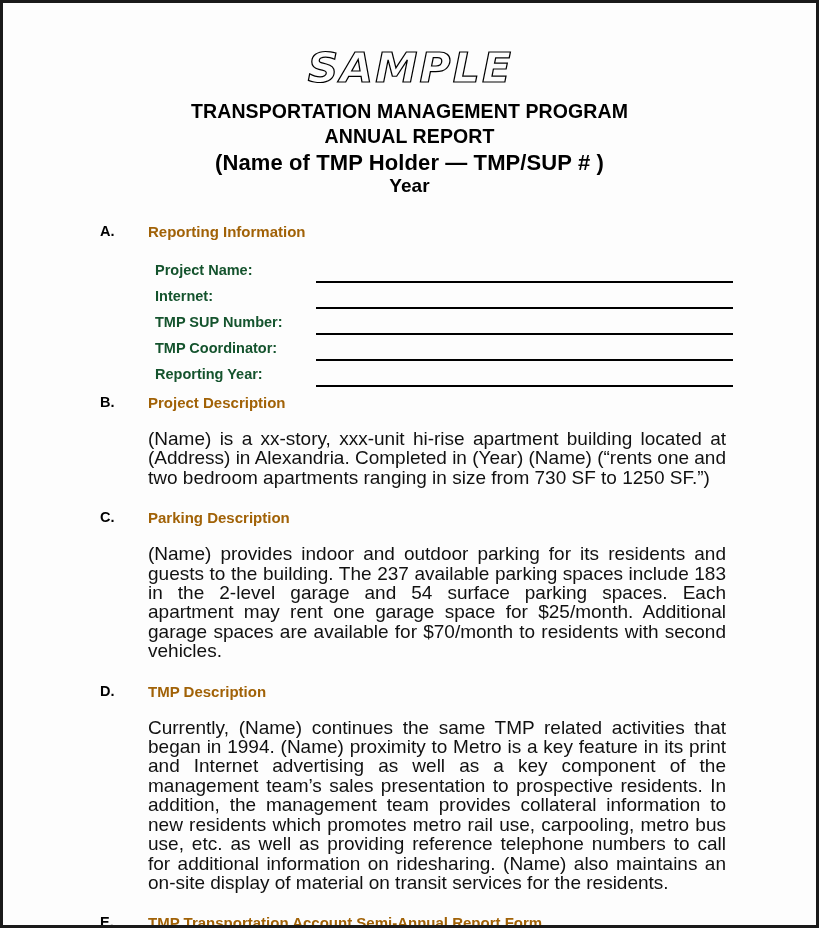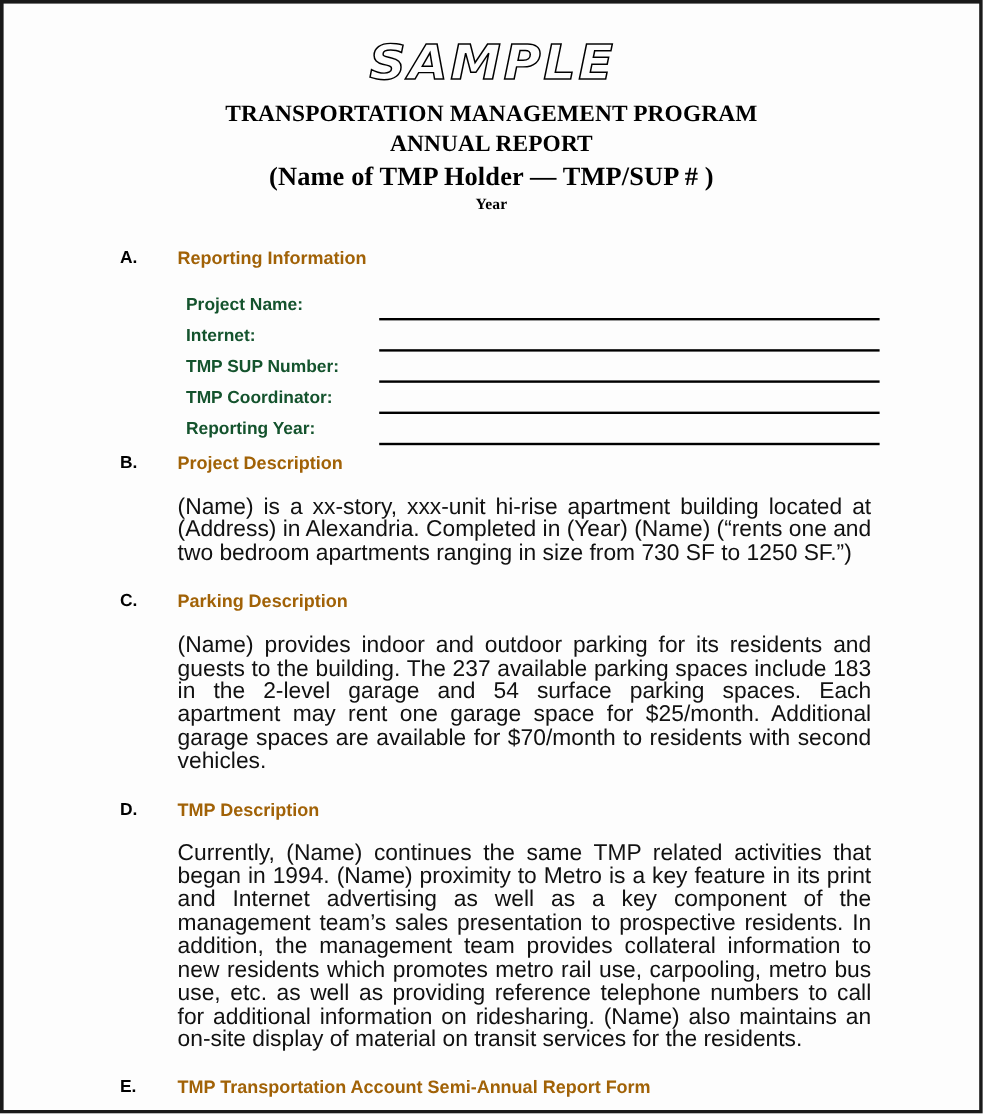--- a/index.html
+++ b/index.html
@@ -27,44 +27,43 @@
     left: 0;
     top: 0;
     width: 813px;
     height: 922px;
     overflow: hidden;
   }
 
   
   .sample-wrap {
     text-align: right;
-    padding-top: 28px;
+    padding-top: 44px;
     height: 52px;
     text-decoration: underline;
   }
   .sample-svg { display: block; margin: 0 auto; }
 
   .title-line {
     text-align: center;
     font-weight: bold;
     color: #000;
     letter-spacing: 0.1px;
-    font-family: Liberation Serif, serif;
   }
   .title-main {
     font-size: 19.5px;
     line-height: 25px;
   }
   .title-sub {
     font-size: 22px;
     line-height: 24px;
     margin-top: 2px;
   }
   .title-year {
-    font-size: 13px;
+    font-size: 19px;
     line-height: 22px;
   }
 
   
   .section {
     position: relative;
     margin-top: 22px;
   }
   .sec-head {
     position: relative;

